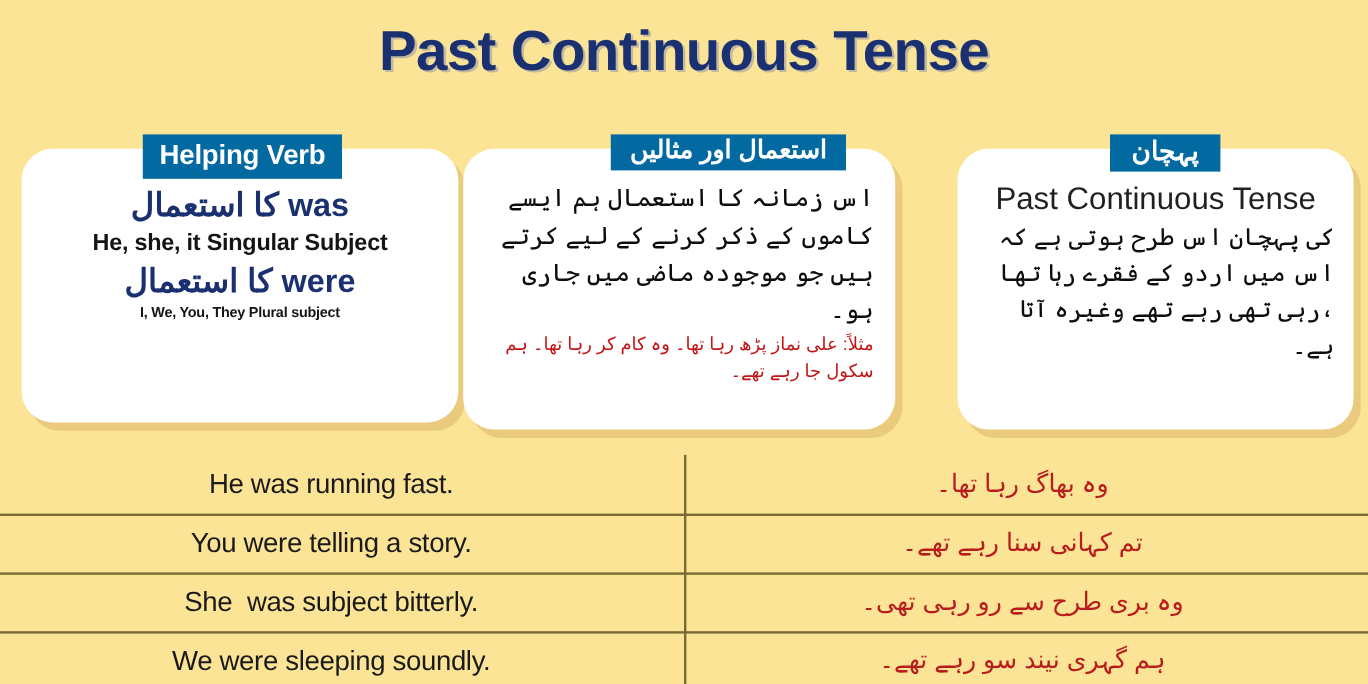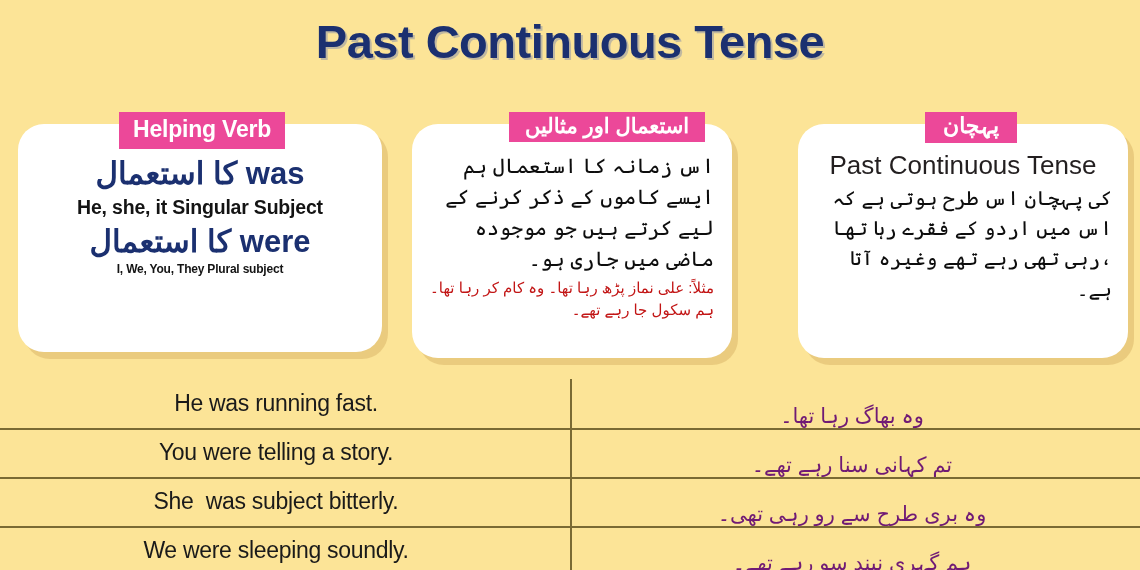--- a/index.html
+++ b/index.html
@@ -39,26 +39,26 @@
     height: 250px;
   }
   .card {
     position: absolute;
     background: #ffffff;
     border-radius: 26px;
     box-shadow: 6px 7px 0 rgba(233,201,124,0.95);
     overflow: hidden;
   }
   .card.c1 { left: 18px;  top: 12px; width: 364px; height: 228px; }
-  .card.c2 { left: 412px; top: 12px; width: 320px; height: 234px; }
+  .card.c2 { left: 386px; top: 12px; width: 360px; height: 234px; }
   .card.c3 { left: 798px; top: 12px; width: 330px; height: 234px; }
 
   .badge {
     position: absolute;
-    background: #ec4899;
+    background: #0369a1;
     color: #ffffff;
     text-align: center;
     font-weight: bold;
     z-index: 5;
     line-height: 1;
     white-space: nowrap;
   }
   .badge.b1 {
     left: 119px; top: 0px;
     padding: 6px 14px 8px 14px;
@@ -79,21 +79,21 @@
   }
 
   
   .c1 .inner {
     padding: 32px 14px 0 14px;
     text-align: center;
   }
   .hv-line {
     color: #1b3070;
     font-weight: bold;
-    font-size: 31px;
+    font-size: 27px;
     line-height: 1.18;
     direction: rtl;
     white-space: nowrap;
   }
   .hv-line .en { direction: ltr; unicode-bidi: embed; }
   .hv-sub {
     color: #141414;
     font-weight: bold;
     font-size: 19.5px;
     line-height: 1.5;
@@ -182,29 +182,29 @@
     align-items: center;
     justify-content: center;
     font-size: 23px;
     color: #1a1a1a;
     letter-spacing: -0.3px;
     white-space: pre;
   }
   .cell-ur {
     position: absolute;
     left: 582px;
-    top: 12px;
+    top: 0;
     width: 540px;
     height: 49px;
     display: flex;
     align-items: center;
     justify-content: center;
     direction: rtl;
     font-size: 21px;
-    color: #701a75;
+    color: #b91c1c;
   }
 </style>
 </head>
 <body>
 
 <div class="title">Past Continuous Tense</div>
 
 <div class="cards">
 
   <div class="badge b1">Helping Verb</div>

